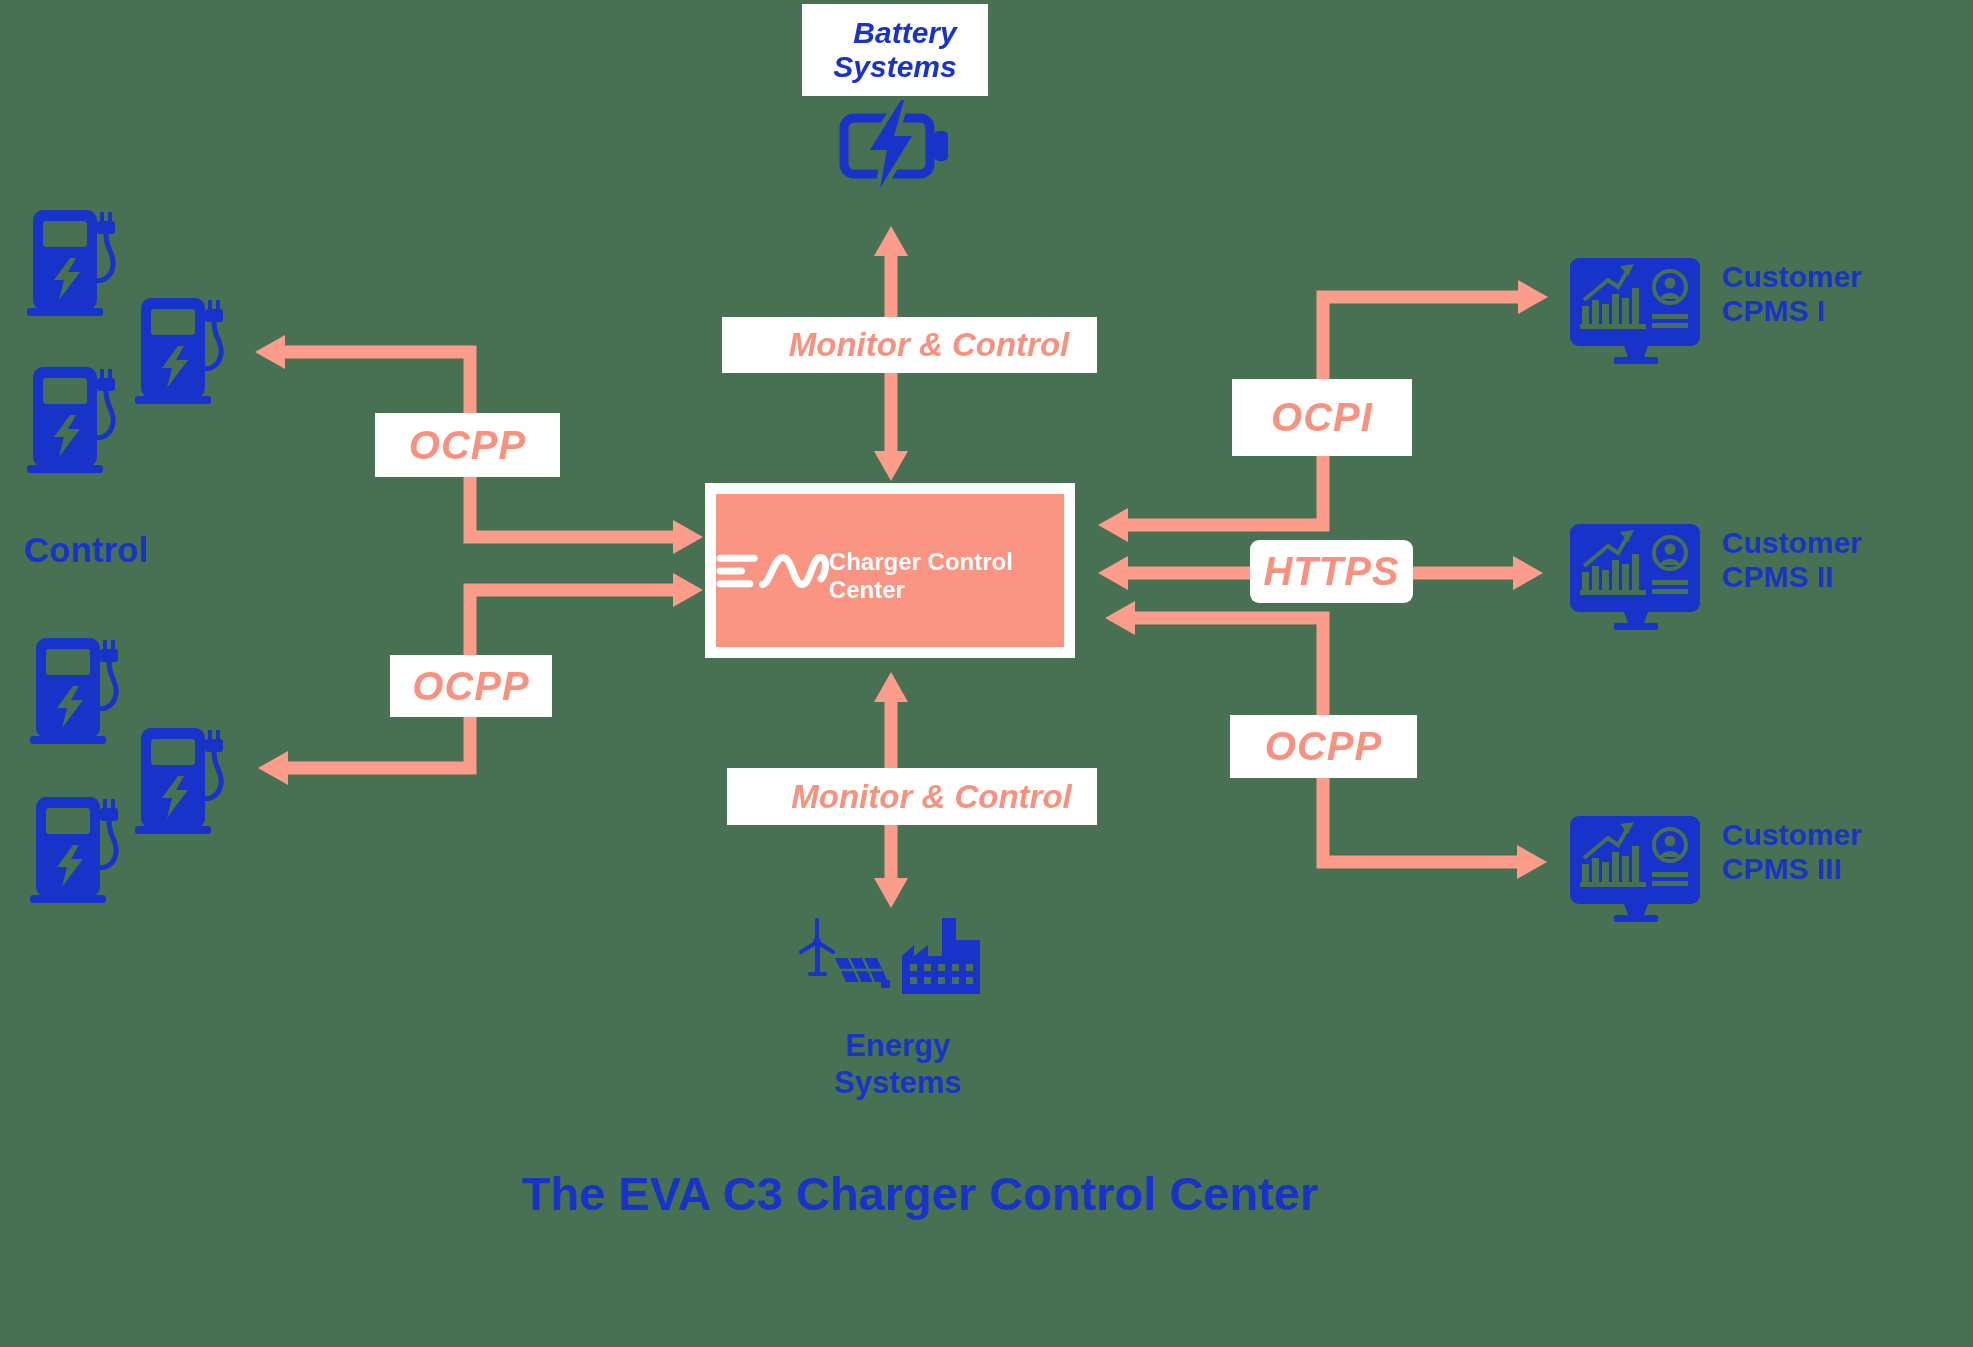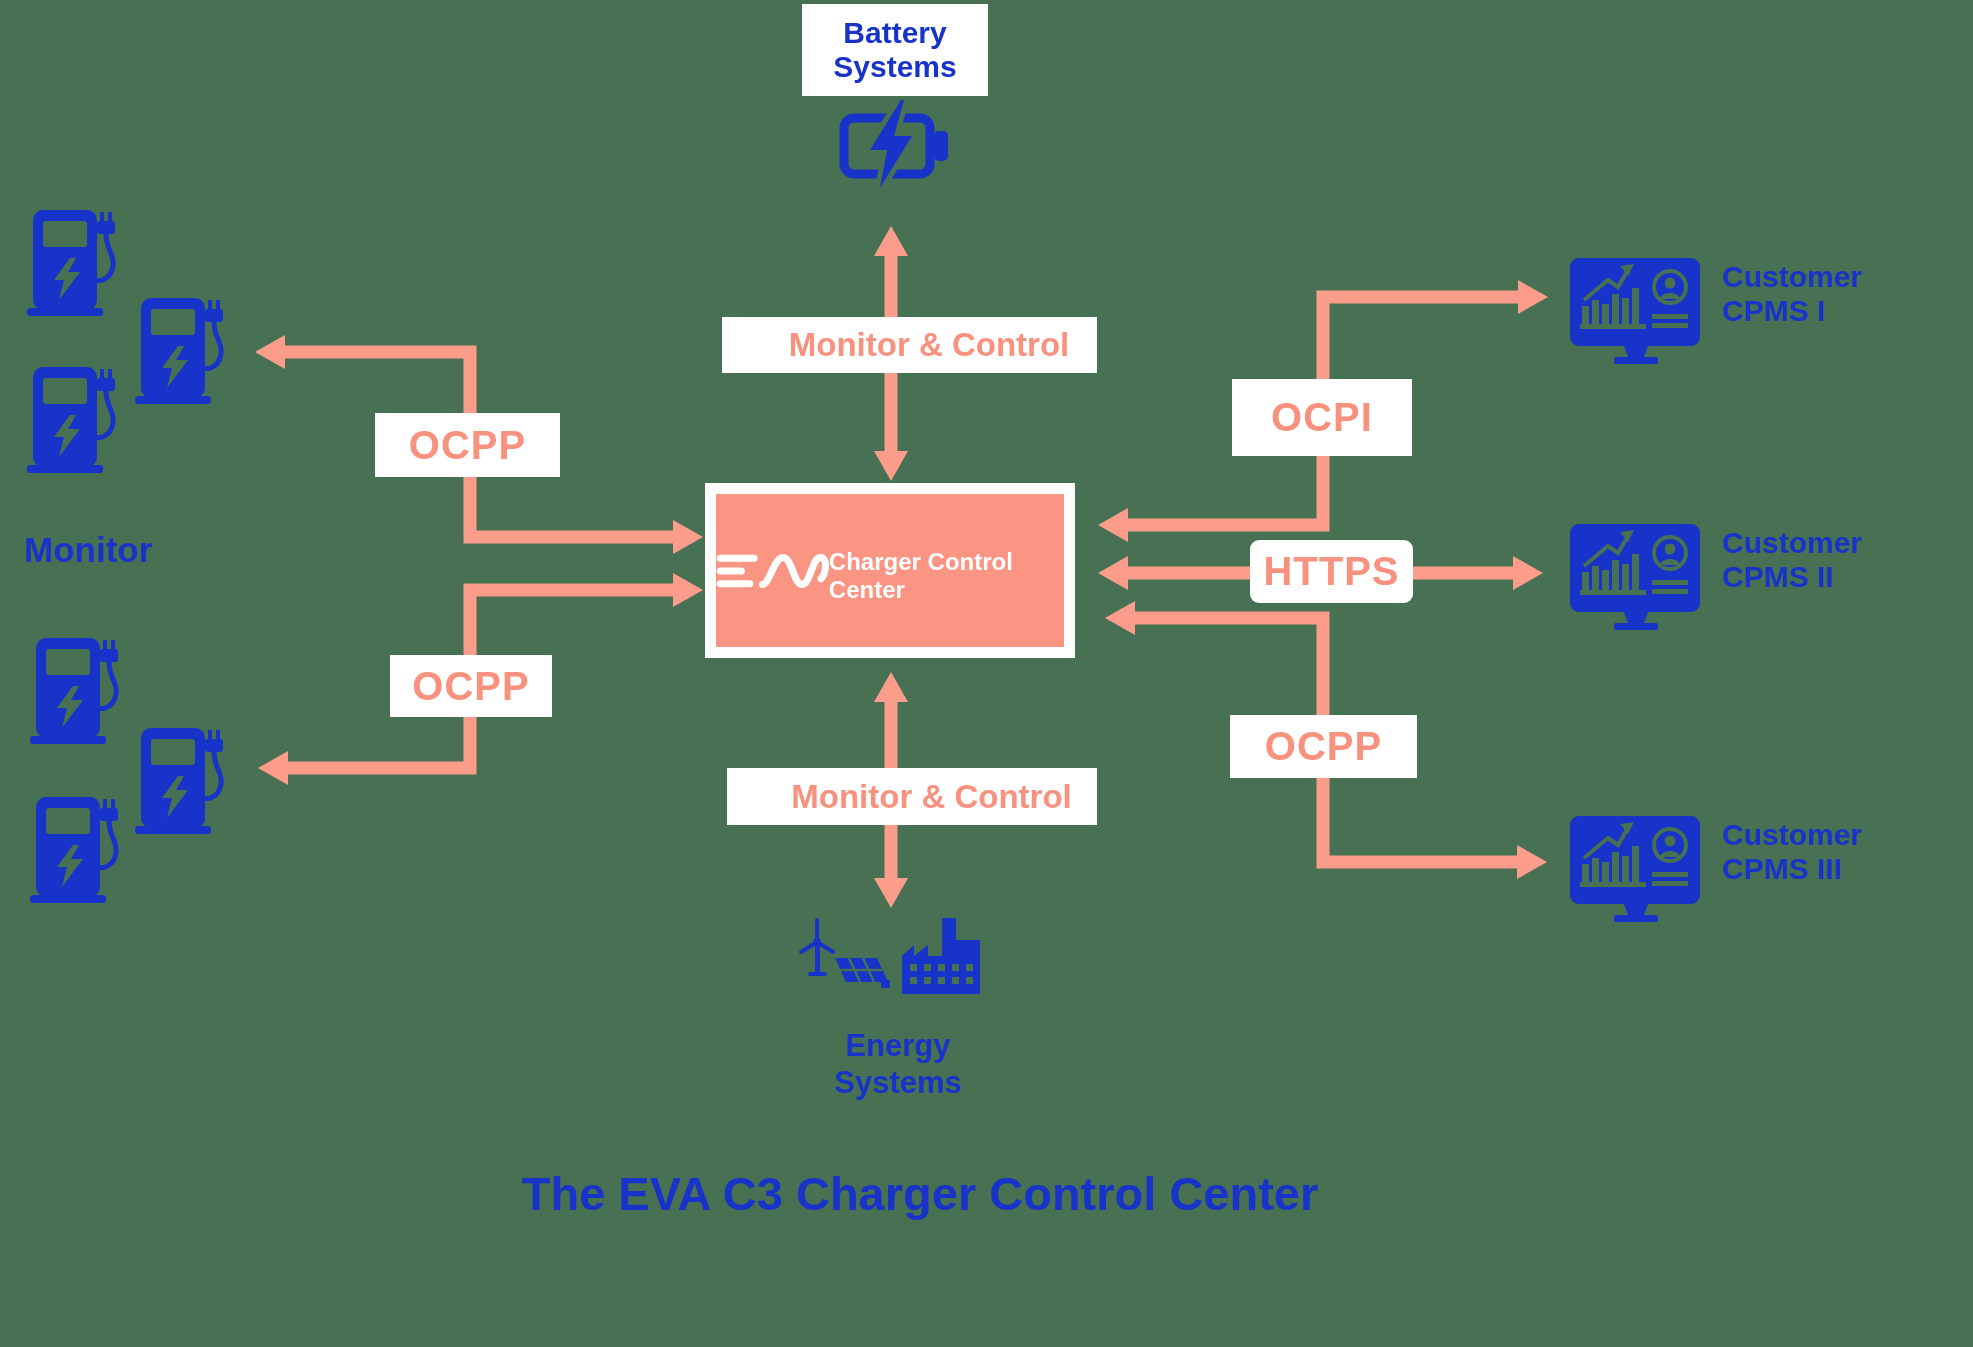--- a/index.html
+++ b/index.html
@@ -12,21 +12,21 @@
     background:var(--background);
     font-family:"Liberation Sans","DejaVu Sans",sans-serif;
   }
   .arrow-layer { position:absolute; left:0; top:0; }
   .conn .shaft { stroke:var(--arrow); stroke-width:13; fill:none; }
   .conn .head  { fill:var(--arrow); stroke:none; }
 
   .wbox {
     position:absolute; background:var(--white);
     display:flex; align-items:center; justify-content:center;
-    text-align:center; font-weight:bold;
+    text-align:right; font-weight:bold;font-style:italic;
   }
   .protocol { font-size:40px; color:var(--label_text); letter-spacing:1px; }
   .mc       { font-size:33px; color:var(--label_text);padding-left:39px; }
   .bluebox  { font-size:30px; color:var(--blue); line-height:1.15; }
   .bluetext { position:absolute; color:var(--blue); font-weight:bold; }
   .pre      { white-space:pre-line; }
   .icon     { position:absolute; color:var(--blue); }
 
   .center-box {
     position:absolute; left:705px; top:483px; width:370px; height:175px;
@@ -149,21 +149,21 @@
 
 <svg class="icon" style="left:25px;top:208px;" width="92" height="110">
     <use href="#sym-charger"></use>
   </svg>
 <svg class="icon" style="left:133px;top:296px;" width="92" height="110">
     <use href="#sym-charger"></use>
   </svg>
 <svg class="icon" style="left:25px;top:365px;" width="92" height="110">
     <use href="#sym-charger"></use>
   </svg>
-<div class="bluetext" style="left:24px;top:530px;font-size:35px;">Monitor</div>
+<div class="bluetext" style="left:24px;top:530px;font-size:35px;">Control</div>
 <svg class="icon" style="left:28px;top:636px;" width="92" height="110">
     <use href="#sym-charger"></use>
   </svg>
 <svg class="icon" style="left:133px;top:726px;" width="92" height="110">
     <use href="#sym-charger"></use>
   </svg>
 <svg class="icon" style="left:28px;top:795px;" width="92" height="110">
     <use href="#sym-charger"></use>
   </svg>
 

